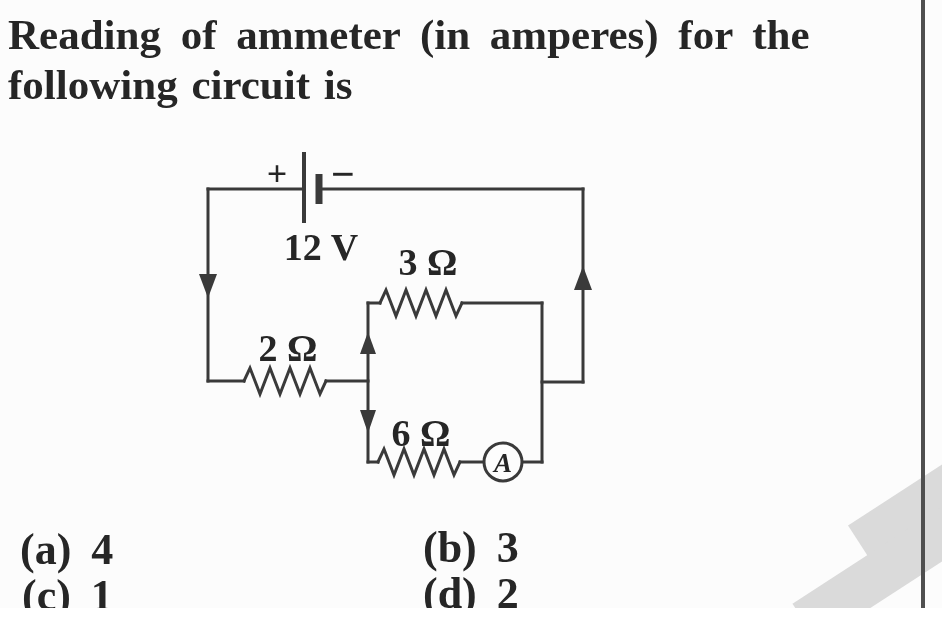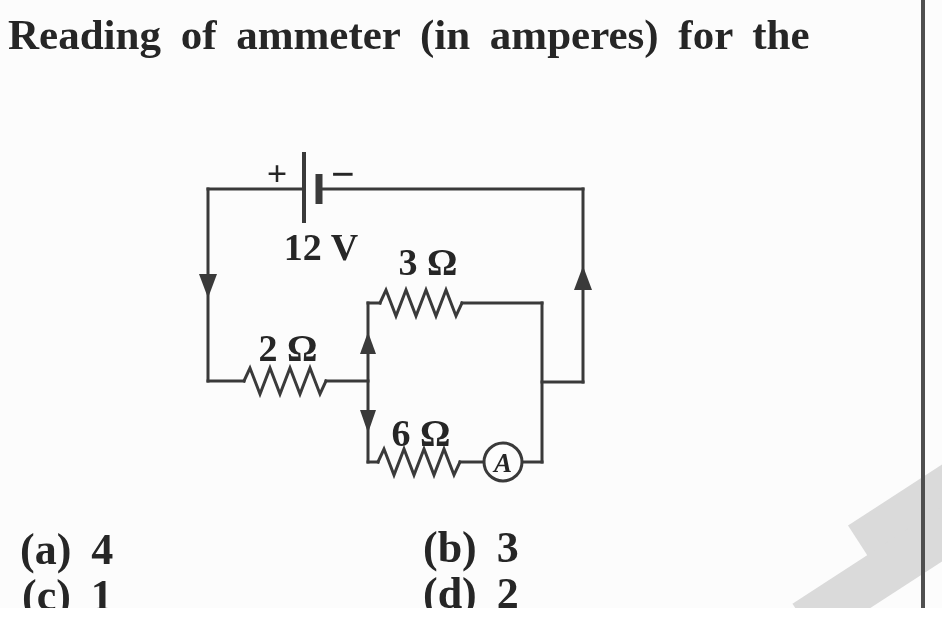--- a/index.html
+++ b/index.html
@@ -63,20 +63,21 @@
 
 <div class="page">
 
   <div class="watermark">
     <div class="stripe stripe1"></div>
     <div class="stripe stripe2"></div>
     <div class="stripe stripe3"></div>
   </div>
 
   <div class="qline qline1">Reading of ammeter (in amperes) for the</div>
+  <div class="qline qline2">following circuit is</div>
 
   <svg class="circuit" width="942" height="636" viewBox="0 0 942 636">
 
     <g>
       <path class="wire" d="M208,189 L208,381"></path>
       <path class="wire" d="M208,189 L304,189"></path>
       <path class="wire" d="M319,189 L583,189"></path>
       <path class="wire" d="M583,189 L583,382"></path>
       <path class="wire" d="M583,382 L542,382"></path>
       <path class="wire" d="M368,303 L368,462"></path>

